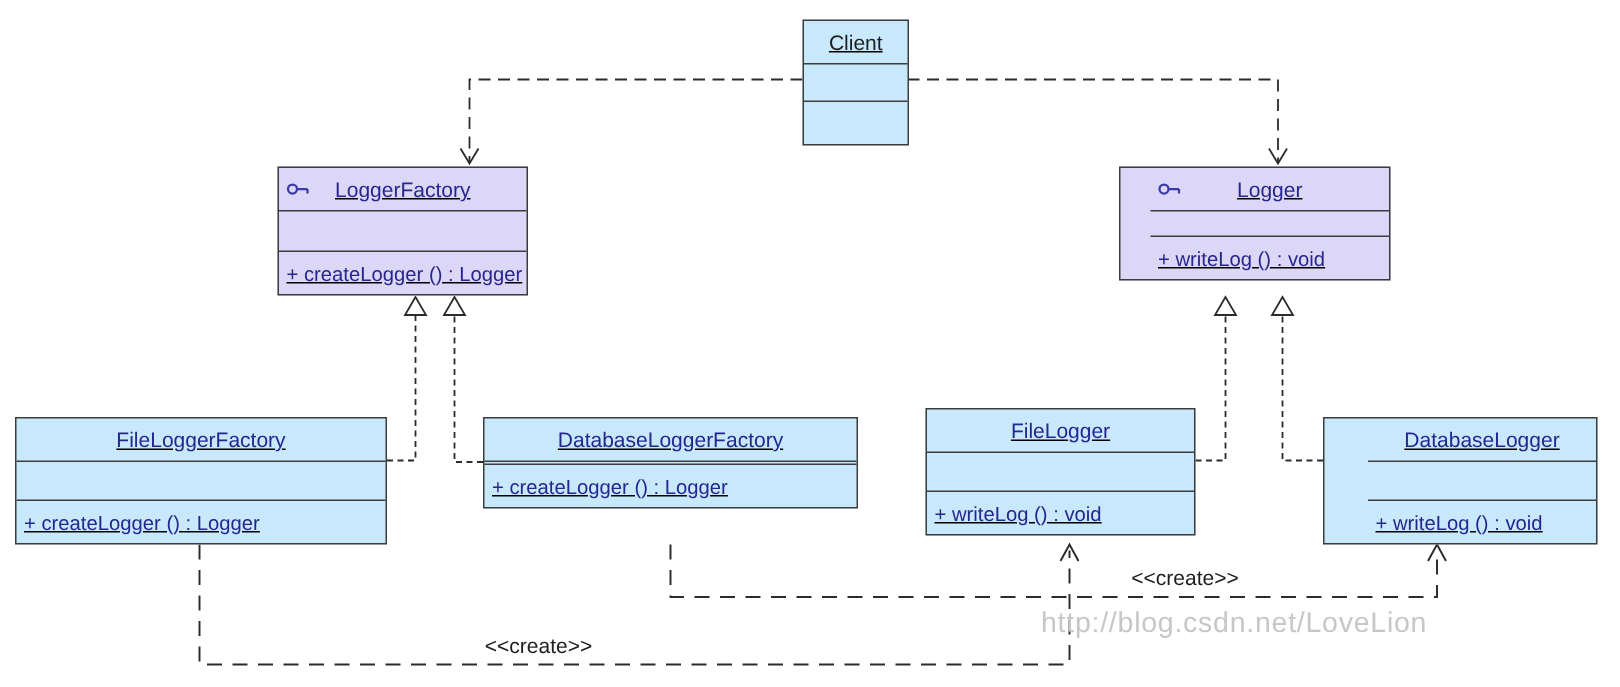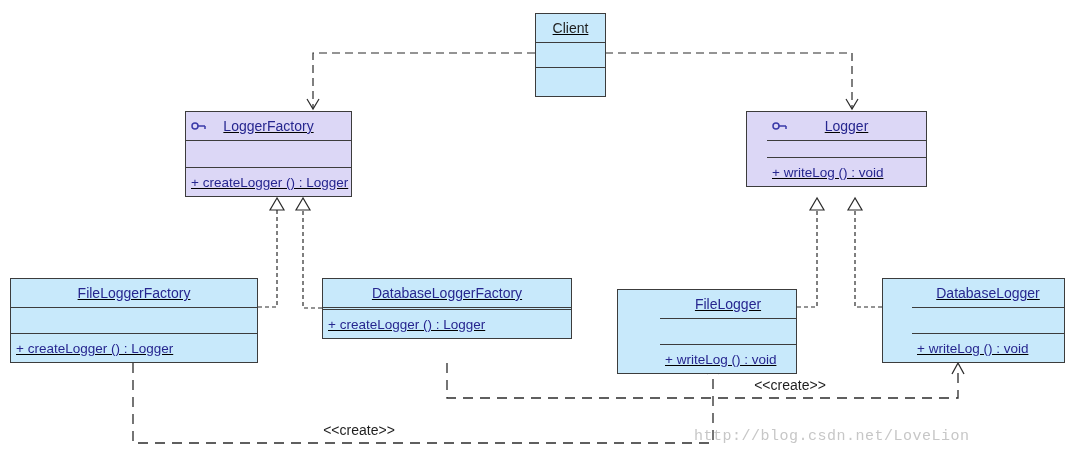--- a/index.html
+++ b/index.html
@@ -33,23 +33,23 @@
   .cmp-ops{
     height:28px;display:flex;align-items:center;
     font-size:13.5px;color:var(--uml-text);padding-left:5px;white-space:nowrap;
   }
   .iface-icon{position:absolute;left:5px;top:9px;}
   .edge-label{
     position:absolute;font-size:14px;color:#1e1e1e;white-space:nowrap;
     transform:translateX(-50%);
   }
   .watermark{
-    position:absolute;left:694px;top:428px;
-    font-family:Liberation Mono, monospace;
-    font-size:15px;letter-spacing:0.5px;
+    position:absolute;left:694px;top:405px;
+    font-family:Liberation Sans, sans-serif;
+    font-size:19px;letter-spacing:0.5px;
     color:var(--watermark-color);white-space:nowrap;
   }
 </style>
 </head>
 <body>
 
 <div class="canvas">
 
   <svg class="wires" viewBox="0 0 1080 458" xmlns="http://www.w3.org/2000/svg">
 
@@ -131,21 +131,21 @@
     <div class="cmp-mid"></div>
     <div class="cmp-ops">+ createLogger () : Logger</div>
   </div>
 
   <div class="uml-class" style="left:322px;top:278px;width:250px;height:61px;">
     <div class="cmp-title">DatabaseLoggerFactory</div>
     <div class="cmp-mid"></div>
     <div class="cmp-ops">+ createLogger () : Logger</div>
   </div>
 
-  <div class="uml-class" style="left:617px;top:289px;width:180px;height:85px;padding-left:42px;">
+  <div class="uml-class" style="left:617px;top:272px;width:180px;height:85px;">
     <div class="cmp-title">FileLogger</div>
     <div class="cmp-mid"></div>
     <div class="cmp-ops">+ writeLog () : void</div>
   </div>
 
   <div class="uml-class" style="left:882px;top:278px;width:183px;height:85px;padding-left:29px;">
     <div class="cmp-title">DatabaseLogger</div>
     <div class="cmp-mid"></div>
     <div class="cmp-ops">+ writeLog () : void</div>
   </div>

